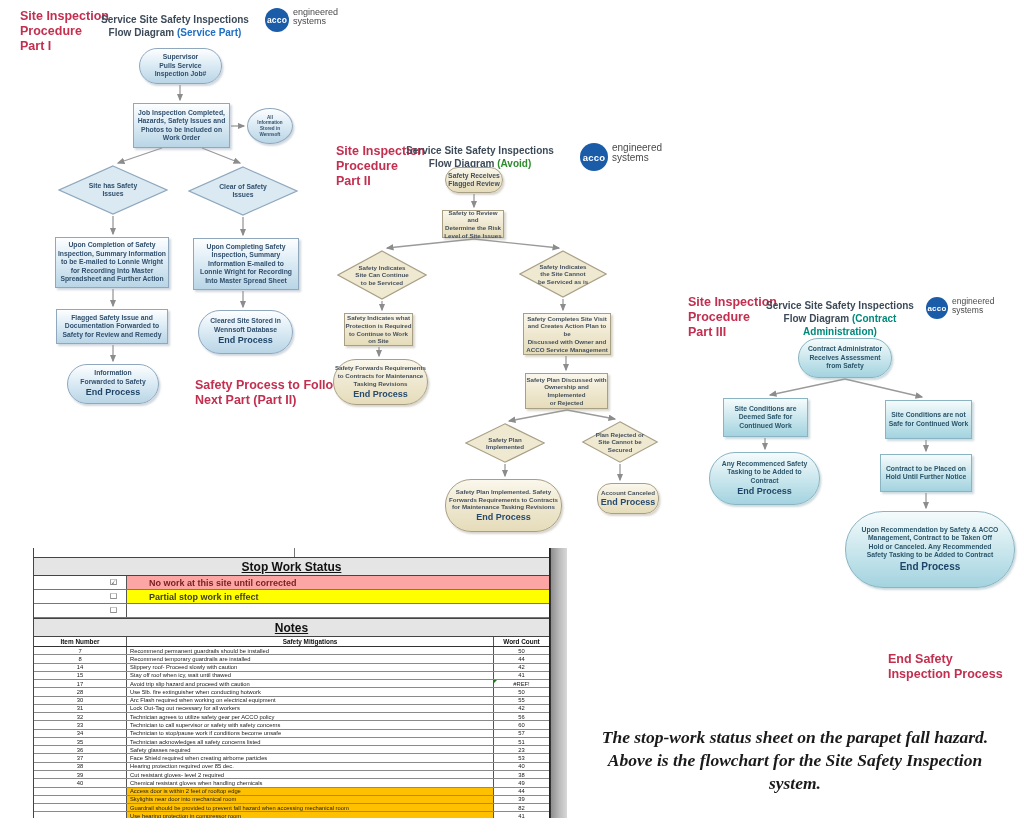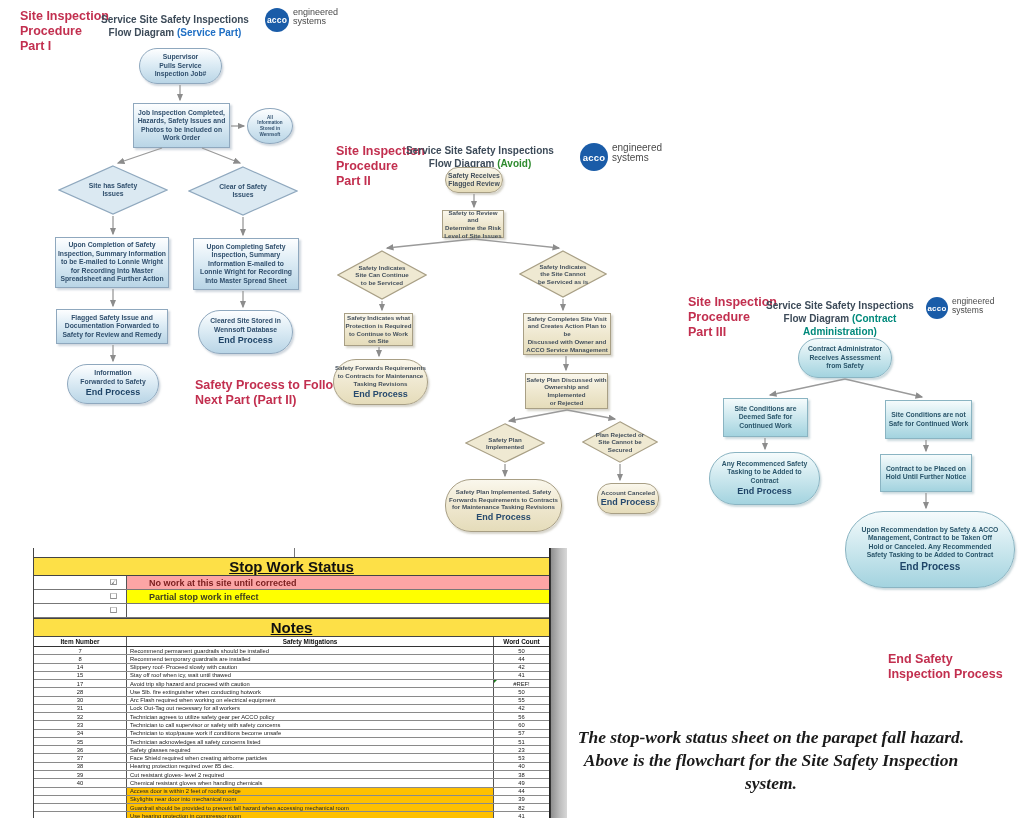--- a/index.html
+++ b/index.html
@@ -33,23 +33,23 @@
   
   .logo{position:absolute;display:flex;align-items:flex-start;gap:4px}
   .logo .lc{width:24px;height:24px;border-radius:50%;background:#1A5CA8;color:#fff;display:flex;
             align-items:center;justify-content:center;font-weight:bold;font-size:8.5px;letter-spacing:.2px}
   .logo .lt{font-size:9px;color:#4a4a4a;line-height:1.0;font-weight:normal}
   
   #sheet{position:absolute;left:33px;top:548px;width:517px;height:289px;border-left:1px solid #444;
          border-right:1px solid #222;background:#fff;box-sizing:border-box;font-family:"Liberation Sans","DejaVu Sans",sans-serif}
   .toprow{position:absolute;left:0;top:0;width:100%;height:9px;background:#fff;border-bottom:1px solid #999}
   .topdiv{position:absolute;left:260px;top:0;width:1px;height:9px;background:#777}
-  .shead{position:absolute;left:0;width:100%;height:19px;background:#fde047;border-top:1px solid #444;
+  .shead{position:absolute;left:0;width:100%;height:19px;background:#e5e5e5;border-top:1px solid #444;
          border-bottom:1px solid #444;display:flex;align-items:center;justify-content:center;
-         font-weight:bold;font-size:15px;color:#111;text-decoration:underline;box-sizing:border-box}
+         font-weight:bold;font-size:12px;color:#111;text-decoration:underline;box-sizing:border-box}
   .swrow{position:absolute;left:0;width:100%;height:14px;display:flex;box-sizing:border-box;border-bottom:1px solid #777}
   .cbcell{width:93px;background:#fff;border-right:1px solid #555;position:relative;box-sizing:border-box}
   .cb{position:absolute;left:76px;top:2.5px;font-size:8px;line-height:1;color:#222}
   .scolor{flex:1;display:flex;align-items:center;font-weight:bold;font-size:9px;padding-left:22px;box-sizing:border-box}
   .bg-red{background:#fca5a5;color:#7A1D1D}
   .bg-yellow{background:#FFFF00;color:#3F3F1F}
   .bg-green{background:#2EB050;color:#153F15}
   .colhead{position:absolute;left:0;width:100%;height:10px;display:flex;font-weight:bold;font-size:6.4px;
            border-bottom:1px solid #333;box-sizing:border-box;background:#fff;color:#111}
   .colhead div{display:flex;align-items:center;justify-content:center;box-sizing:border-box}
@@ -57,21 +57,21 @@
   .nrow{flex:1;display:flex;box-sizing:border-box;border-bottom:1px solid #8a8a8a;font-size:5.8px;color:#1a1a1a;min-height:0}
   .c-item{width:93px;border-right:1px solid #555;display:flex;align-items:center;justify-content:center;box-sizing:border-box}
   .c-mit{width:367px;border-right:1px solid #555;display:flex;align-items:center;padding-left:3px;box-sizing:border-box;
          white-space:nowrap;overflow:hidden}
   .c-wc{flex:1;display:flex;align-items:center;justify-content:center;box-sizing:border-box;position:relative}
   .orange .c-mit{background:#FFC000;color:#222}
   .ref::before{content:"";position:absolute;left:0;top:0;border-left:3px solid #1a7a1a;border-bottom:3px solid transparent}
   .edgestrip{position:absolute;left:550px;top:548px;width:16px;height:289px;
              background:linear-gradient(90deg,#8f8f8f 0%,#bdbdbd 55%,#d8d8d8 100%);border-left:1px solid #333}
   
-  .caption{position:absolute;left:546px;top:726px;width:450px;text-align:center;
+  .caption{position:absolute;left:570px;top:726px;width:450px;text-align:center;
            font-family:"Liberation Serif","DejaVu Serif",serif;font-style:italic;font-weight:bold;
            font-size:17.5px;color:#1a1a1a;line-height:1.3;white-space:pre-line}
   .bluebar{position:absolute;left:575px;top:830px;width:414px;height:7px;background:#1b3a5e;border-bottom:2px solid #2E74B5}
   svg.wires{position:absolute;left:0;top:0;pointer-events:none}
 </style>
 </head>
 <body>
 
 <div id="page">
 

